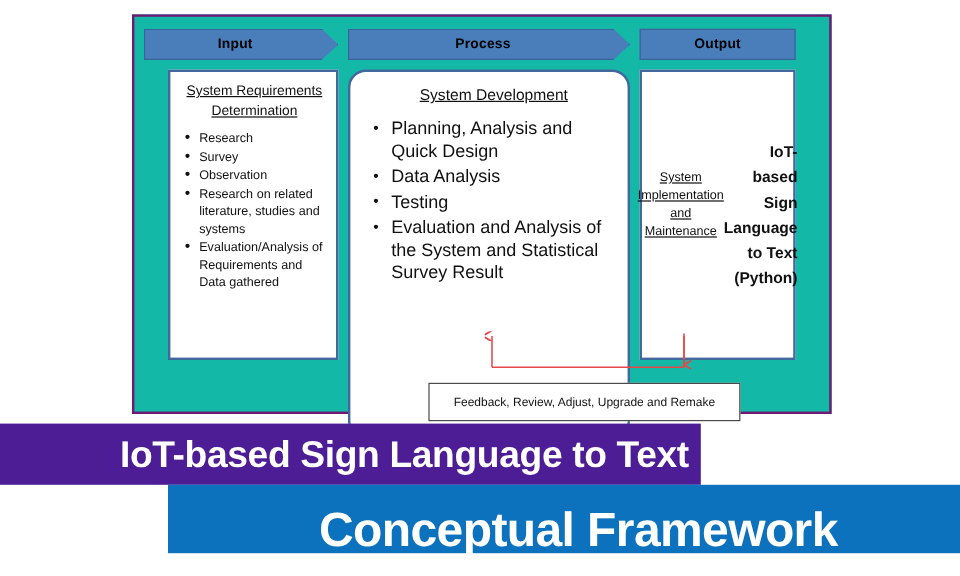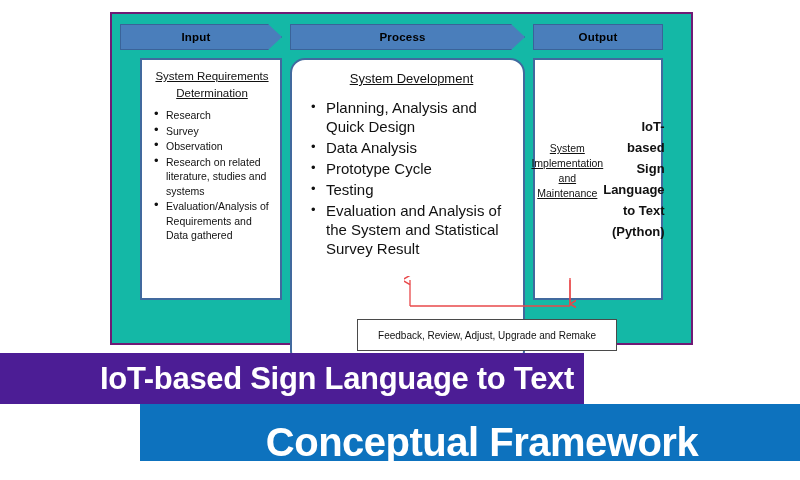--- a/index.html
+++ b/index.html
@@ -244,21 +244,20 @@
 
   <div class="column" id="column-process">
     <div class="col-header chevron">
       <span>Process</span>
     </div>
     <div class="col-body" id="body-process">
       <div class="box-title" id="title-process">System Development</div>
       <ul class="bullets" id="list-process">
         <li>Planning, Analysis and Quick Design</li>
         <li>Data Analysis</li>
-        <li>Prototype Cycle</li>
         <li>Testing</li>
         <li>Evaluation and Analysis of the System and Statistical Survey Result</li>
       </ul>
     </div>
   </div>
 
   <div class="column" id="column-output">
     <div class="col-header">
       <span>Output</span>
     </div>

